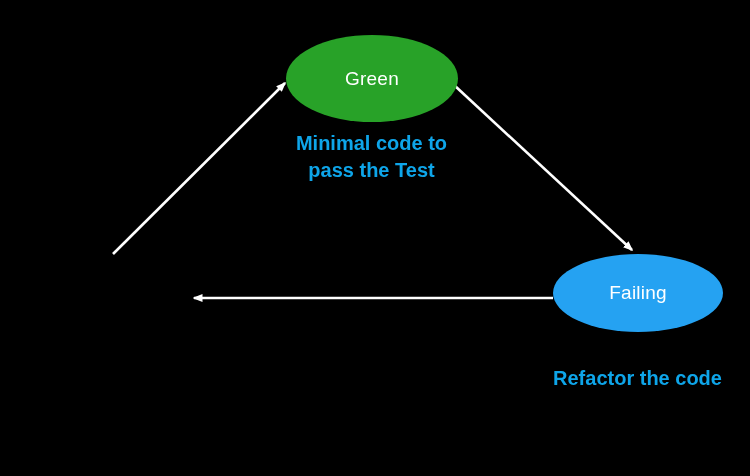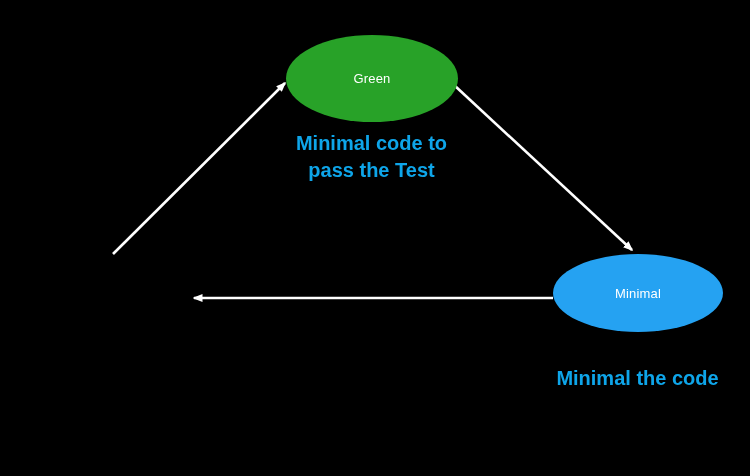--- a/index.html
+++ b/index.html
@@ -24,21 +24,21 @@
   }
   .node {
     position: absolute;
     border-radius: 50%;
     display: flex;
     align-items: center;
     justify-content: center;
   }
   .node span {
     color: #ffffff;
-    font-size: 13px;
+    font-size: 19px;
     font-weight: 400;
     letter-spacing: 0.2px;
   }
   .node-green {
     left: 286px; top: 35px;
     width: 172px; height: 87px;
     background: #28a228;
   }
   .node-red {
     left: 17px; top: 257px;
@@ -78,22 +78,22 @@
     <line x1="454" y1="85" x2="632" y2="250" stroke="#ffffff" stroke-width="2.6" marker-end="url(#arrowhead)"></line>
     <line x1="553" y1="298" x2="194" y2="298" stroke="#ffffff" stroke-width="2.6" marker-end="url(#arrowhead)"></line>
   </svg>
 
   <div class="node node-green">
     <span>Green</span>
   </div>
 
 
   <div class="node node-refactor">
-    <span>Minimal</span>
+    <span>Failing</span>
   </div>
 
   <div class="caption caption-green">Minimal code to
 pass the Test</div>
 
 
-  <div class="caption caption-refactor">Minimal the code</div>
+  <div class="caption caption-refactor">Refactor the code</div>
 
 </div>
 
 </body></html>

